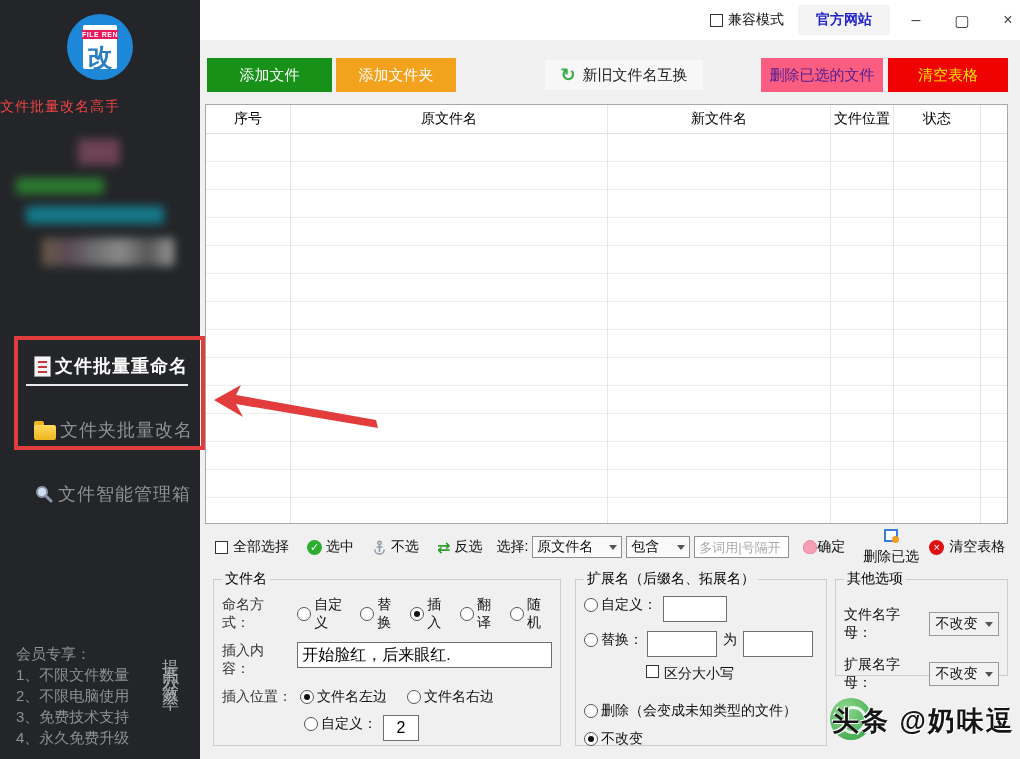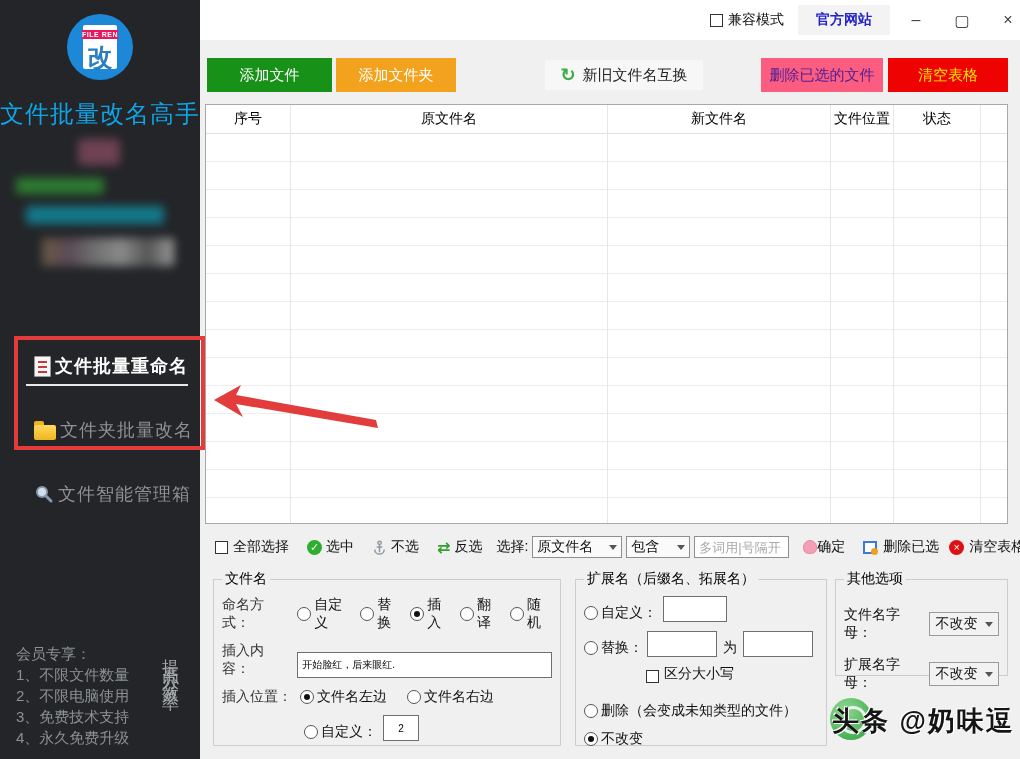--- a/index.html
+++ b/index.html
@@ -9,22 +9,22 @@
 
   
   .sidebar { position:absolute; left:0; top:0; width:200px; height:759px; background:#232528; }
   .logo { position:absolute; left:67px; top:14px; width:66px; height:66px; border-radius:50%;
           background:#1d87d8; display:flex; align-items:center; justify-content:center; }
   .logo-doc { position:relative; width:34px; height:44px; background:#fff; border-radius:2px;
               display:flex; flex-direction:column; align-items:center; }
   .logo-banner { margin-top:5px; width:36px; background:#e6195e; color:#fff; font-size:7px; font-weight:bold;
                  text-align:center; padding:1px 0; letter-spacing:0.5px; }
   .logo-char { font-size:25px; font-weight:bold; color:#2b7fc0; margin-top:2px; }
-  .app-title { position:absolute; left:0; top:98px; width:200px; text-align:left; color:#0ea5e9;
-               font-size:24px; letter-spacing:1px; }
+  .app-title { position:absolute; left:0; top:98px; width:200px; text-align:left; color:#ef4444;
+               font-size:14px; letter-spacing:1px; }
   .blur-blob { position:absolute; filter:blur(5px); border-radius:3px; }
   .blob1 { left:78px; top:139px; width:42px; height:26px; background:#6e4252; }
   .blob2 { left:16px; top:178px; width:88px; height:16px; background:#2d7c31; }
   .blob3 { left:26px; top:206px; width:138px; height:18px; background:#14798a; }
   .blob4 { left:42px; top:238px; width:132px; height:28px;
            background:linear-gradient(90deg,#6b5a46,#5a4a55 20%,#707070 40%,#8a8a8a 60%,#555 80%,#9a9a9a); }
 
   .menu-item { position:absolute; left:26px; display:flex; align-items:center; gap:4px; cursor:pointer;padding-left:8px; }
   .menu-item .lbl { font-size:18px; color:#8f9295; letter-spacing:1px; }
   .menu-item.active .lbl { color:#ffffff; font-weight:bold; }
@@ -100,27 +100,27 @@
   .win-icon { width:14px; height:13px; background:#fff; border:2px solid #3a7bd5; position:relative; }
   .win-icon::after { content:""; position:absolute; right:-3px; bottom:-3px; width:7px; height:7px;
                      border-radius:50%; background:#f0a020; }
 
   
   fieldset { position:absolute; border:1px solid #cdcdcd; padding:4px 8px; }
   legend { font-size:14px; padding:0 3px; color:#000; }
   .fs-filename { left:13px; top:530px; width:348px; height:176px; }
   .fs-ext { left:375px; top:530px; width:252px; height:176px; }
   .fs-other { left:635px; top:530px; width:173px; height:106px; }
-  .frow { display:flex; align-items:flex-end; }
+  .frow { display:flex; align-items:flex-start; }
   .radio { width:14px; height:14px; border:1px solid #555; border-radius:50%; background:#fff;
            display:inline-block; position:relative; flex:none; }
   .radio.checked::after { content:""; position:absolute; left:3px; top:3px; width:6px; height:6px;
                           border-radius:50%; background:#111; }
   .ropt { display:inline-flex; align-items:center; gap:3px; }
-  .tinput { border:1px solid #6f6f6f; background:#fff; height:24px; font-size:10px; padding:12px 4px; }
+  .tinput { border:1px solid #6f6f6f; background:#fff; height:24px; font-size:16px; padding:12px 4px; }
 
   
   .opt-row { display:flex; align-items:center; margin-top:14px; }
   .opt-select { width:70px; height:24px; background:#f2f2f2; border:1px solid #9a9a9a;
                 display:inline-flex; align-items:center; justify-content:space-between; padding:0 5px; cursor:pointer; }
 
   
   .toutiao { position:absolute; left:630px; top:658px; width:42px; height:42px; border-radius:50%;
              background:radial-gradient(circle at 35% 30%,#8fd98f,#2f9e3f); }
   .toutiao::after { content:""; position:absolute; left:9px; top:8px; width:22px; height:22px;
@@ -255,21 +255,21 @@
       </span>
       <span class="selectbox gap4" style="width:64px;justify-content:space-between;">
         <span>包含</span>
         <span class="chev"></span>
       </span>
       <input class="kw-input gap4" placeholder="多词用|号隔开" style="">
       <span class="gap14" style="display:inline-flex;align-items:center;">
         <span class="hand-icon"></span>
         <span>确定</span>
       </span>
-      <span class="gap18" style="display:inline-flex;align-items:center;gap:6px;">
+      <span class="gap18" style="display:inline-flex;align-items:center;gap:6px;flex-direction:column;">
         <span class="win-icon"></span>
         <span>删除已选</span>
       </span>
       <span class="gap10" style="display:inline-flex;align-items:center;gap:5px;">
         <span class="icon-circle ic-x">×</span>
         <span>清空表格</span>
       </span>
     </div>
 
     <fieldset class="fs-filename">

